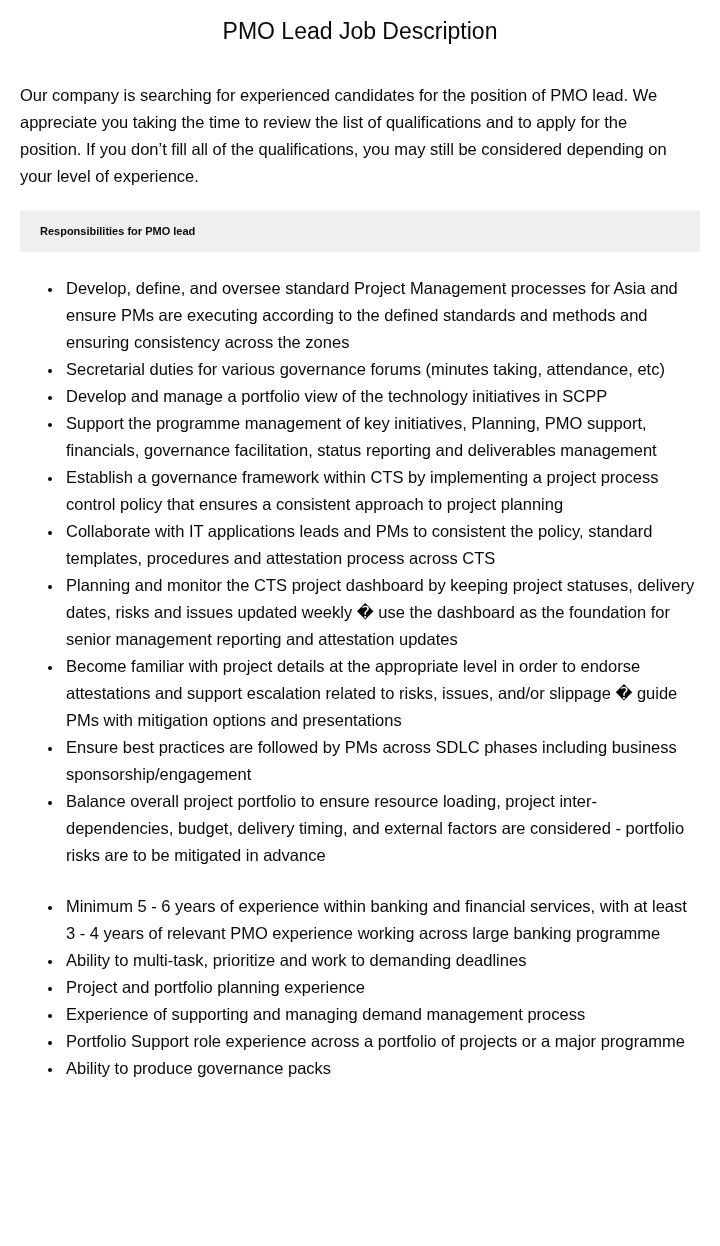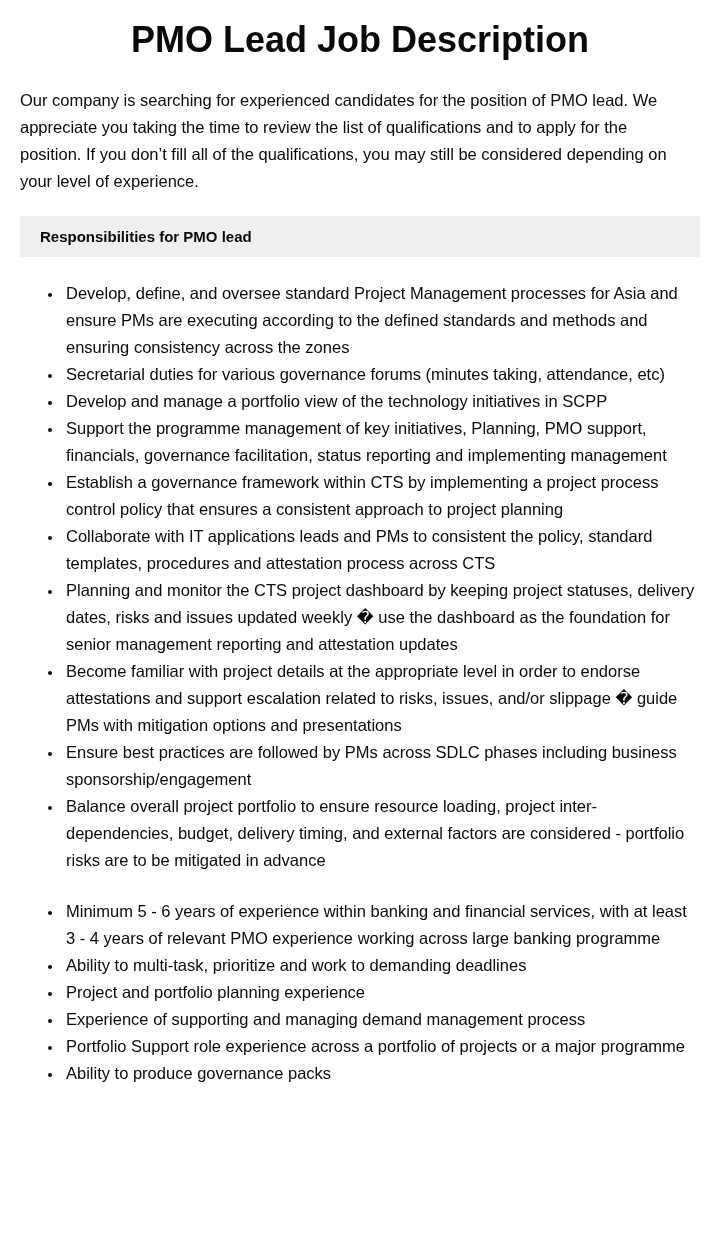--- a/index.html
+++ b/index.html
@@ -12,38 +12,38 @@
     width: 720px;
     font-family: "Liberation Sans", "DejaVu Sans", sans-serif;
     color: #0a0a0a;
     -webkit-font-smoothing: antialiased;
   }
   .page {
     width: 720px;
     padding: 4px 20px 40px 20px;
   }
   .doc-title {
-    font-size: 36px;
-    font-weight: 700;
+    font-size: 23px;
+    font-weight: 400;
     text-align: center;
-    margin: 14px 0 26px 0;
+    margin: 14px 0 36px 0;
     line-height: 1.2;
   }
   .intro {
     font-size: 16.5px;
     line-height: 27px;
     margin: 0 7px 21px 0;
   }
   .section-header {
     background: #efefef;
     height: 41px;
     display: flex;
     align-items: center;
     padding: 0 20px;
-    font-size: 15px;
+    font-size: 11px;
     font-weight: 700;
   }
   ul.bullet-list {
     margin: 23px 0 24px 0;
     padding-left: 43px;
     font-size: 16.5px;
     line-height: 27px;
     list-style-type: disc;
   }
   ul.bullet-list li {
@@ -63,21 +63,21 @@
   <p class="intro">Our company is searching for experienced candidates for the position of PMO lead. We appreciate you taking the time to review the list of qualifications and to apply for the position. If you don’t fill all of the qualifications, you may still be considered depending on your level of experience.</p>
 
   <div class="section-header">
     <span>Responsibilities for PMO lead</span>
   </div>
 
   <ul class="bullet-list">
     <li>Develop, define, and oversee standard Project Management processes for Asia and ensure PMs are executing according to the defined standards and methods and ensuring consistency across the zones</li>
     <li>Secretarial duties for various governance forums (minutes taking, attendance, etc)</li>
     <li>Develop and manage a portfolio view of the technology initiatives in SCPP</li>
-    <li>Support the programme management of key initiatives, Planning, PMO support, financials, governance facilitation, status reporting and implementing management</li>
+    <li>Support the programme management of key initiatives, Planning, PMO support, financials, governance facilitation, status reporting and deliverables management</li>
     <li>Establish a governance framework within CTS by implementing a project process control policy that ensures a consistent approach to project planning</li>
     <li>Collaborate with IT applications leads and PMs to consistent the policy, standard templates, procedures and attestation process across CTS</li>
     <li>Planning and monitor the CTS project dashboard by keeping project statuses, delivery dates, risks and issues updated weekly � use the dashboard as the foundation for senior management reporting and attestation updates</li>
     <li>Become familiar with project details at the appropriate level in order to endorse attestations and support escalation related to risks, issues, and/or slippage � guide PMs with mitigation options and presentations</li>
     <li>Ensure best practices are followed by PMs across SDLC phases including business sponsorship/engagement</li>
     <li>Balance overall project portfolio to ensure resource loading, project inter-dependencies, budget, delivery timing, and external factors are considered - portfolio risks are to be mitigated in advance</li>
   </ul>
 
 
   <ul class="bullet-list">

